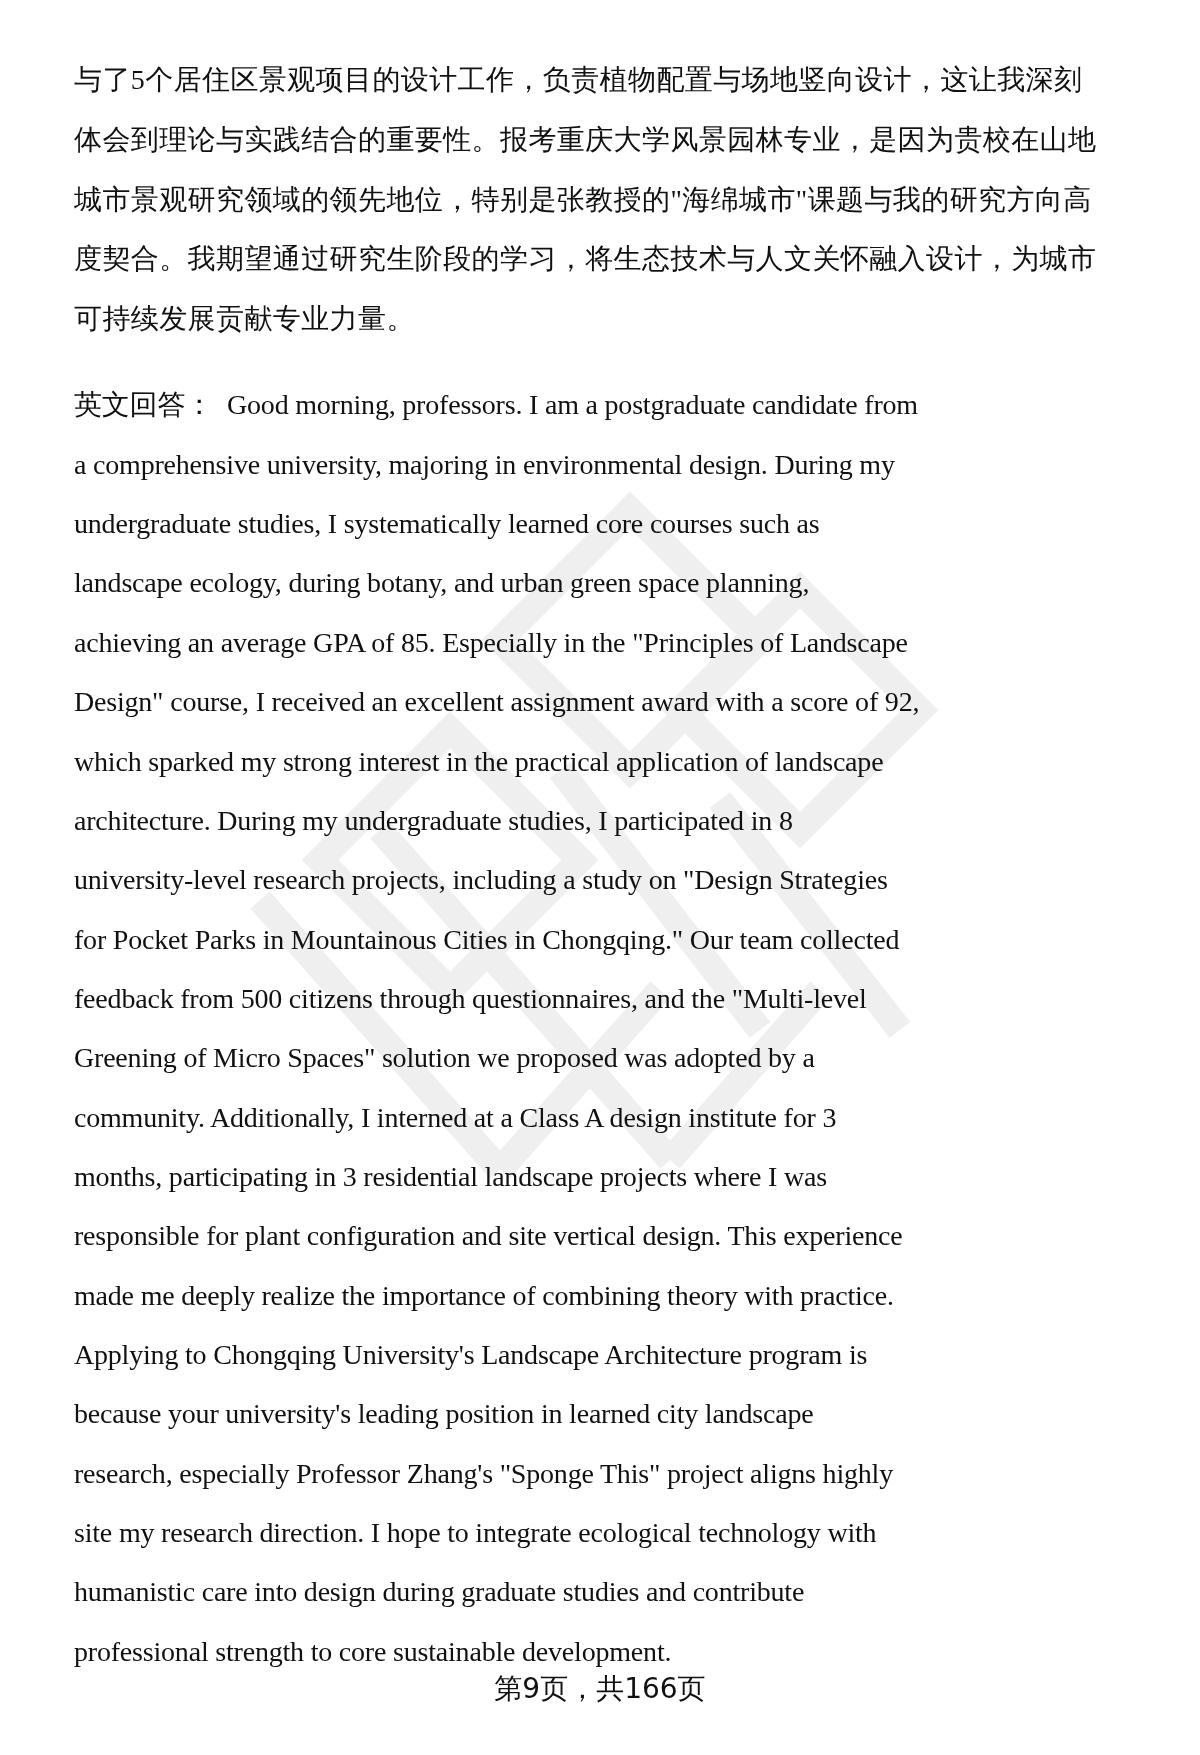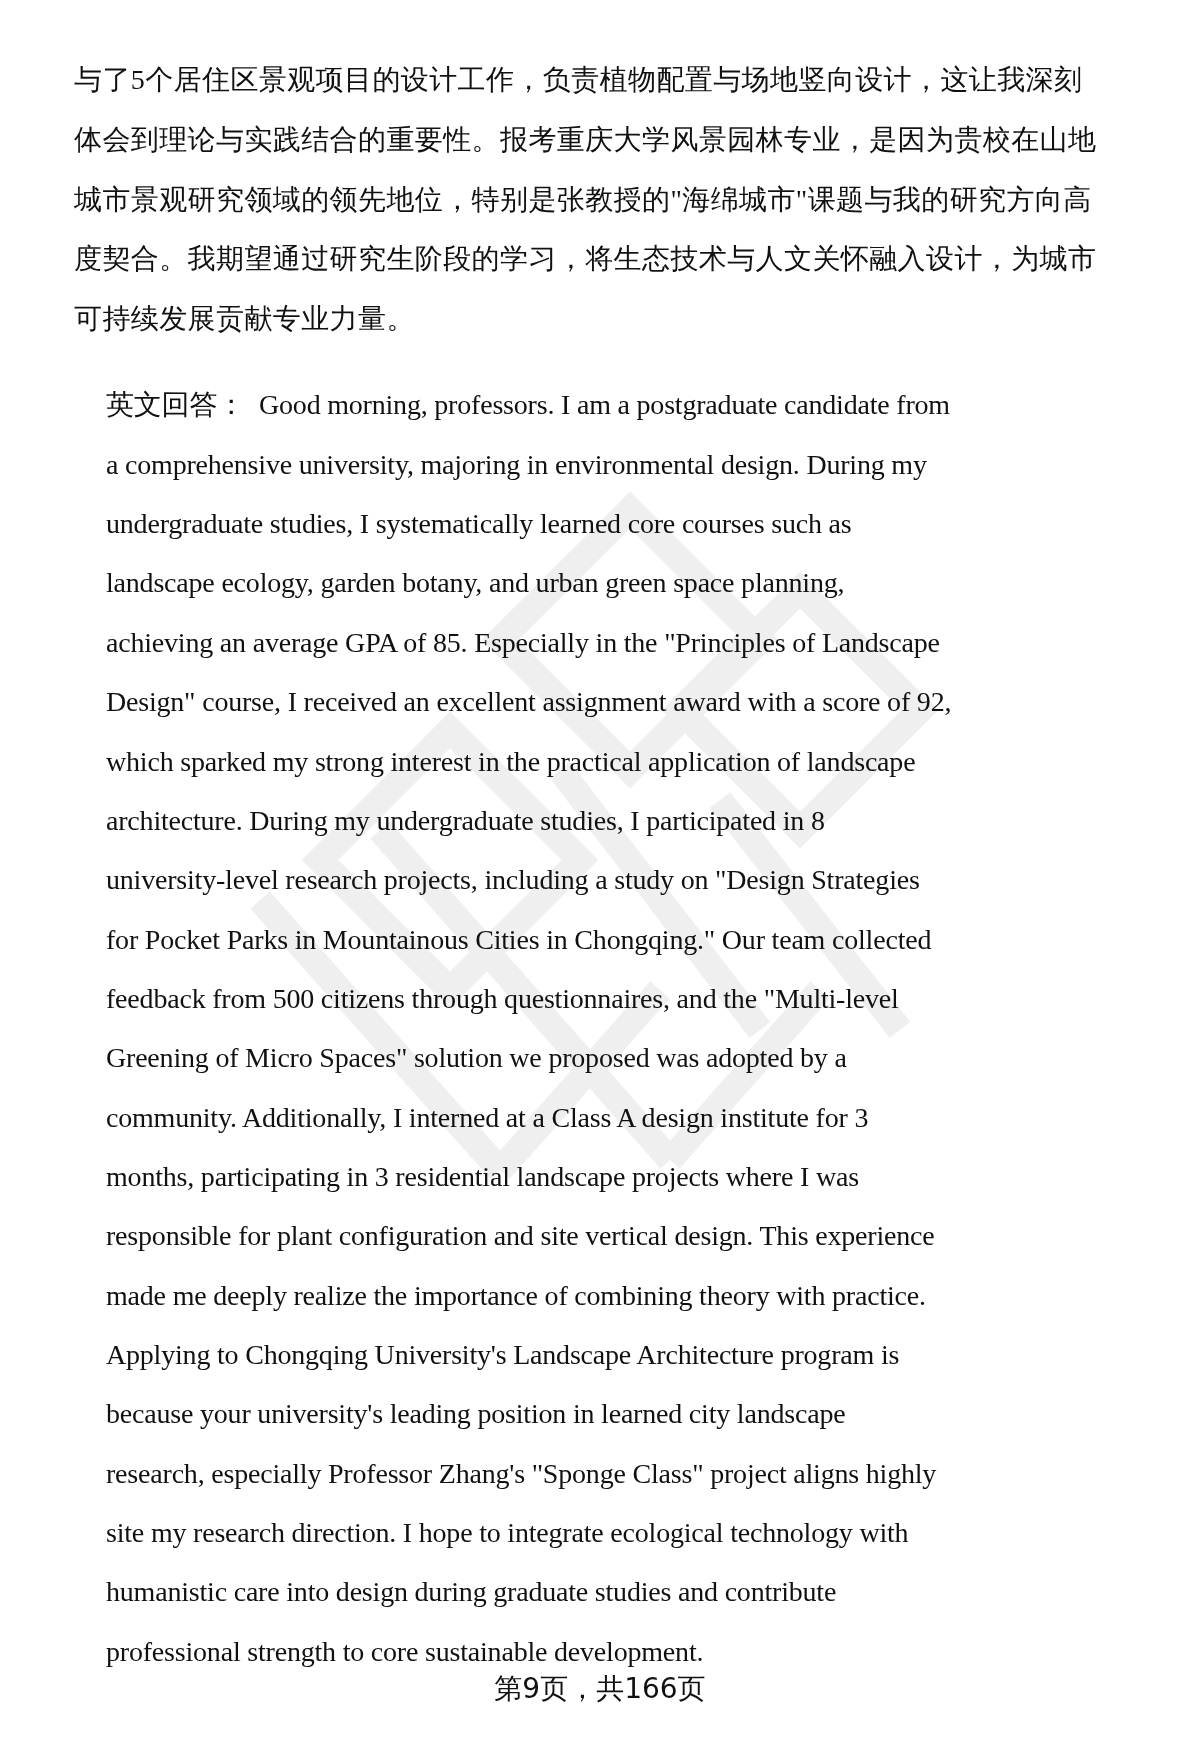--- a/index.html
+++ b/index.html
@@ -4,21 +4,21 @@
 <style>
   html, body { margin: 0; padding: 0; background: #ffffff; }
   body { width: 1200px; height: 1755px; position: relative; overflow: hidden;
          font-family: "DejaVu Sans", "Liberation Sans", sans-serif; color: #111; }
   .watermark { position: absolute; left: 200px; top: 470px; width: 820px; height: 760px;
                pointer-events: none; opacity: 0.9; }
   .page { position: absolute; left: 74px; top: 0; width: 1080px; }
   .line { position: absolute; left: 0; white-space: nowrap; font-size: 27px;
           line-height: 34px; letter-spacing: 0px; font-family: Liberation Serif, serif; }
   .cn .line { font-size: 28px; letter-spacing: 0.4px; }
-  .en .line { font-size: 28px; letter-spacing: -0.2px; margin-left: 32px; }
+  .en .line { font-size: 28px; letter-spacing: -0.2px; }
   .footer { position: absolute; left: 0; width: 1200px; top: 1672px; text-align: center;
             font-size: 28px; line-height: 34px; }
   .label { margin-right: 14px; }
 </style>
 </head>
 <body>
 
 <svg class="watermark" viewBox="0 0 820 760">
   <g fill="none" stroke="#eeeeee" stroke-width="26" stroke-linejoin="miter">
     <path d="M430 40 L560 170 L430 300 L300 170 Z"></path>
@@ -39,35 +39,35 @@
     <div class="line" style="top:123px">体会到理论与实践结合的重要性。报考重庆大学风景园林专业，是因为贵校在山地</div>
     <div class="line" style="top:183px">城市景观研究领域的领先地位，特别是张教授的"海绵城市"课题与我的研究方向高</div>
     <div class="line" style="top:242px">度契合。我期望通过研究生阶段的学习，将生态技术与人文关怀融入设计，为城市</div>
     <div class="line" style="top:302px">可持续发展贡献专业力量。</div>
   </div>
 
   <div class="en">
     <div class="line" style="top:388px"><span class="label">英文回答：</span><span>Good morning, professors. I am a postgraduate candidate from</span></div>
     <div class="line" style="top:448px">a comprehensive university, majoring in environmental design. During my</div>
     <div class="line" style="top:507px">undergraduate studies, I systematically learned core courses such as</div>
-    <div class="line" style="top:566px">landscape ecology, garden botany, and urban green space planning,</div>
+    <div class="line" style="top:566px">landscape ecology, during botany, and urban green space planning,</div>
     <div class="line" style="top:626px">achieving an average GPA of 85. Especially in the "Principles of Landscape</div>
     <div class="line" style="top:685px">Design" course, I received an excellent assignment award with a score of 92,</div>
     <div class="line" style="top:745px">which sparked my strong interest in the practical application of landscape</div>
     <div class="line" style="top:804px">architecture. During my undergraduate studies, I participated in 8</div>
     <div class="line" style="top:863px">university-level research projects, including a study on "Design Strategies</div>
     <div class="line" style="top:923px">for Pocket Parks in Mountainous Cities in Chongqing." Our team collected</div>
     <div class="line" style="top:982px">feedback from 500 citizens through questionnaires, and the "Multi-level</div>
     <div class="line" style="top:1041px">Greening of Micro Spaces" solution we proposed was adopted by a</div>
     <div class="line" style="top:1101px">community. Additionally, I interned at a Class A design institute for 3</div>
     <div class="line" style="top:1160px">months, participating in 3 residential landscape projects where I was</div>
     <div class="line" style="top:1219px">responsible for plant configuration and site vertical design. This experience</div>
     <div class="line" style="top:1279px">made me deeply realize the importance of combining theory with practice.</div>
     <div class="line" style="top:1338px">Applying to Chongqing University's Landscape Architecture program is</div>
     <div class="line" style="top:1397px">because your university's leading position in learned city landscape</div>
-    <div class="line" style="top:1457px">research, especially Professor Zhang's "Sponge Class" project aligns highly</div>
+    <div class="line" style="top:1457px">research, especially Professor Zhang's "Sponge This" project aligns highly</div>
     <div class="line" style="top:1516px">site my research direction. I hope to integrate ecological technology with</div>
     <div class="line" style="top:1575px">humanistic care into design during graduate studies and contribute</div>
     <div class="line" style="top:1635px">professional strength to core sustainable development.</div>
   </div>
 </div>
 
 <div class="footer">第9页，共166页</div>
 
 </body></html>

